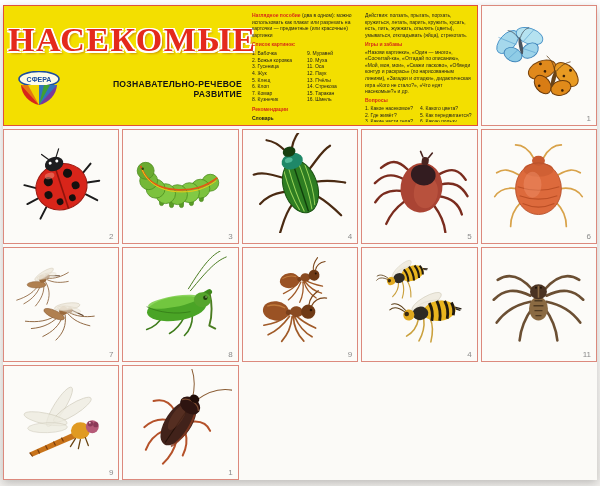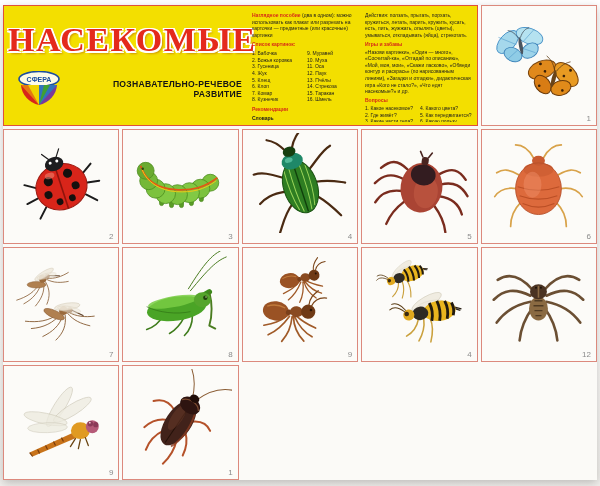--- a/index.html
+++ b/index.html
@@ -321,21 +321,21 @@
           <path d="M-6,-9 C-18,-23 -30,-26 -41,-19 M-8,-3 C-24,-11 -35,-9 -45,1 M-8,3 C-24,6 -34,13 -42,24 M-6,9 C-14,20 -18,31 -19,42
                    M6,-9 C18,-23 30,-26 41,-19 M8,-3 C24,-11 35,-9 45,1 M8,3 C24,6 34,13 42,24 M6,9 C14,20 18,31 19,42" stroke="#6b4f33" stroke-width="2.6" fill="none" stroke-linecap="round"></path>
           <ellipse cy="10" rx="9.5" ry="12" fill="#8a6a42"></ellipse>
           <path d="M-4,2 L4,2 M-5,7 L5,7 M-4,12 L4,12 M-3,17 L3,17" stroke="#4f3a22" stroke-width="1.4"></path>
           <ellipse cy="-7" rx="8.5" ry="7.5" fill="#4a3322"></ellipse>
           <path d="M0,-13 L0,-1" stroke="#8a6a44" stroke-width="1.6"></path>
           <circle cx="-2.5" cy="-11" r="1" fill="#1c120a"></circle>
               <circle cx="2.5" cy="-11" r="1" fill="#1c120a"></circle>
         </g>
       </svg>
-      <span class="num">12</span>
+      <span class="num">11</span>
     </div>
 
 
     <div class="card">
       <svg class="art" viewBox="0 0 100 100">
         <g transform="translate(52,56)">
           <ellipse transform="translate(-4,-18) rotate(-58)" rx="23" ry="5.5" fill="#efede2" opacity=".8" stroke="#c8c4b2" stroke-width=".7"></ellipse>
           <ellipse transform="translate(9,-15) rotate(-32)" rx="22" ry="5.5" fill="#efede2" opacity=".8" stroke="#c8c4b2" stroke-width=".7"></ellipse>
           <ellipse transform="translate(-18,-6) rotate(-168)" rx="22" ry="5.5" fill="#eceade" opacity=".75" stroke="#c8c4b2" stroke-width=".7"></ellipse>
           <ellipse transform="translate(-16,3) rotate(-182)" rx="20" ry="5" fill="#eceade" opacity=".7" stroke="#c8c4b2" stroke-width=".7"></ellipse>

